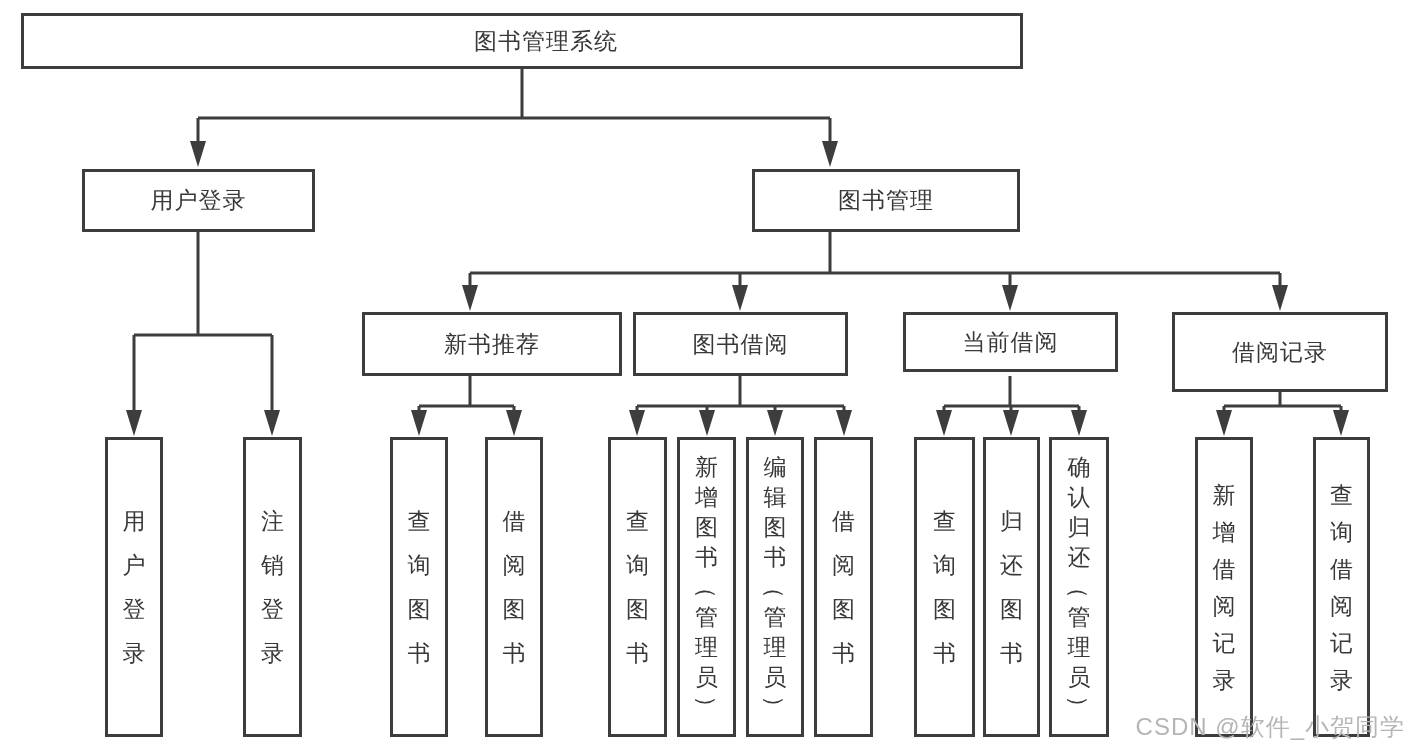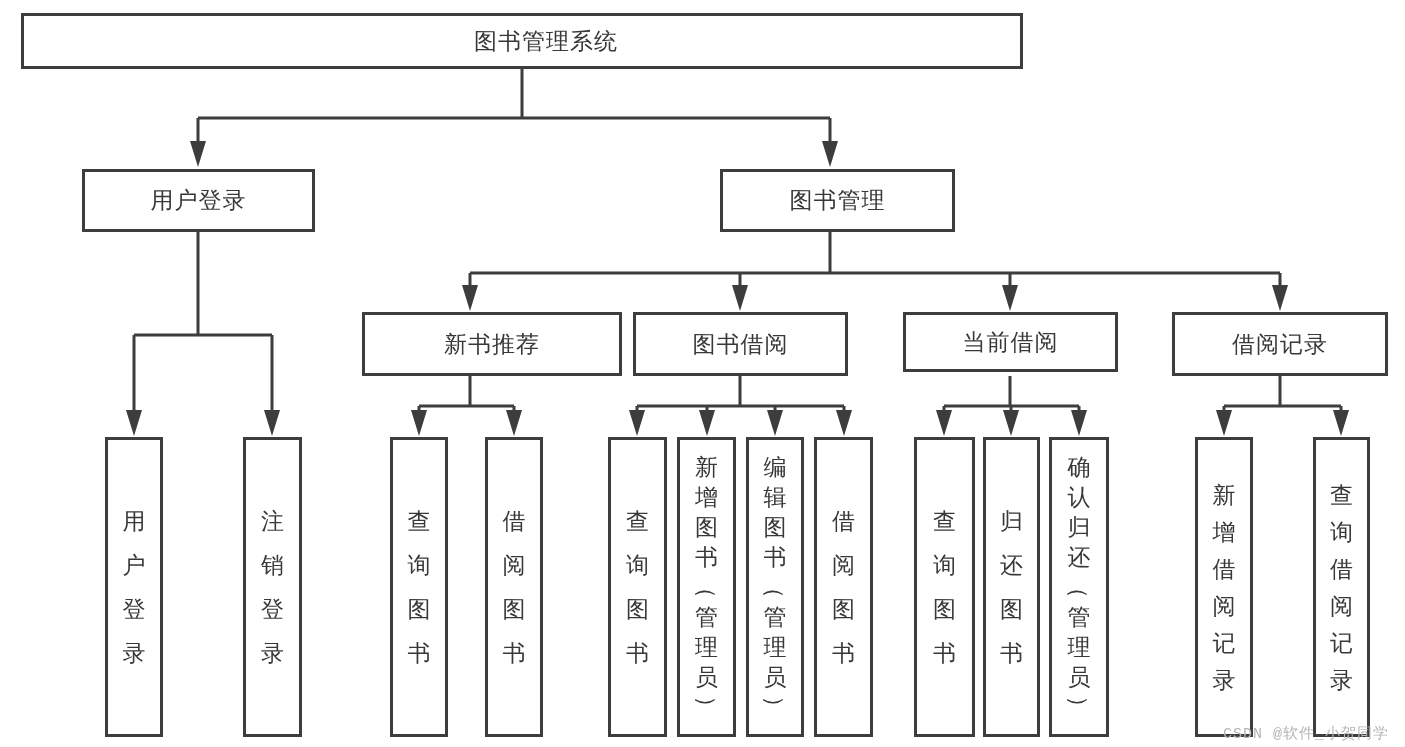--- a/index.html
+++ b/index.html
@@ -46,27 +46,26 @@
     height: 24px;
     line-height: 24px;
     font-size: 23px;
     text-align: center;
   }
   .vchar.rot {
     transform: rotate(90deg);
   }
   .watermark {
     position: absolute;
-    right: 16px;
+    right: 0;
     bottom: 4px;
-    font-size: 15px;
+    font-size: 24px;
     color: #b5b5b5;
     letter-spacing: 1px;
     white-space: nowrap;
-    font-family: Liberation Mono, monospace;
   }
 </style>
 </head>
 <body>
 
 <div class="canvas">
 
   <svg class="connectors" viewBox="0 0 1405 747" xmlns="http://www.w3.org/2000/svg">
     <path fill="none" stroke="#3d3d3d" stroke-width="3" d="
       M522 68 V118  M198 118 H830  M198 118 V146  M830 118 V146
@@ -91,33 +90,33 @@
   </svg>
 
   <div class="box" style="left:21px; top:13px; width:1002px; height:56px;padding-left:48px;">
     <span class="hlabel">图书管理系统</span>
   </div>
 
   <div id="nodes">
       <div class="box" style="left: 82px; top: 169px; width: 233px; height: 63px;">
         <span class="hlabel">用户登录</span>
       </div>
-      <div class="box" style="left: 720px; top: 169px; width: 235px; height: 63px;">
+      <div class="box" style="left: 752px; top: 169px; width: 268px; height: 63px;">
         <span class="hlabel">图书管理</span>
       </div>
       <div class="box" style="left: 362px; top: 312px; width: 260px; height: 64px;">
         <span class="hlabel">新书推荐</span>
       </div>
       <div class="box" style="left: 633px; top: 312px; width: 215px; height: 64px; text-align: right;">
         <span class="hlabel">图书借阅</span>
       </div>
       <div class="box" style="left: 903px; top: 312px; width: 215px; height: 60px;">
         <span class="hlabel">当前借阅</span>
       </div>
-      <div class="box" style="left: 1172px; top: 312px; width: 216px; height: 64px;">
+      <div class="box" style="left: 1172px; top: 312px; width: 216px; height: 80px;">
         <span class="hlabel">借阅记录</span>
       </div>
       <div class="box leaf" style="left: 105px; top: 437px; width: 58px; height: 300px; row-gap: 20px;">
         <span class="vchar">用</span>
         <span class="vchar">户</span>
         <span class="vchar">登</span>
         <span class="vchar">录</span>
       </div>
       <div class="box leaf" style="left: 243px; top: 437px; width: 59px; height: 300px; row-gap: 20px;">
         <span class="vchar">注</span>

